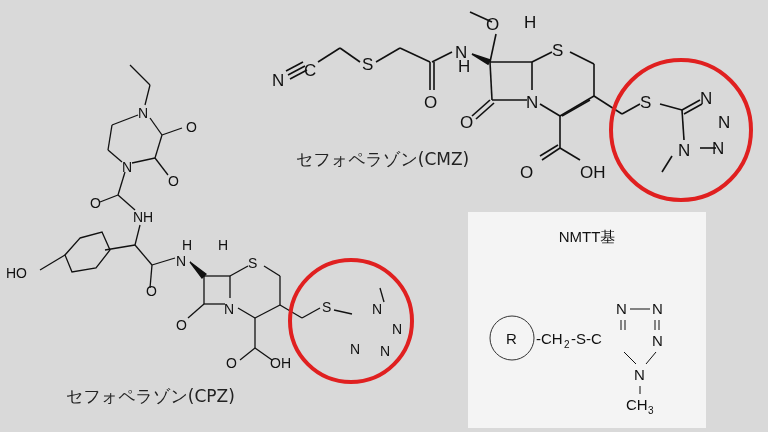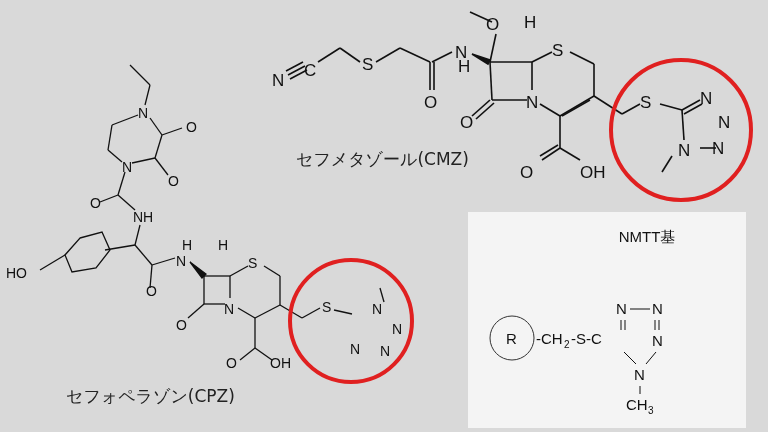--- a/index.html
+++ b/index.html
@@ -1,20 +1,20 @@
 <!DOCTYPE html>
 <html><head>
 <meta charset="utf-8">
 <style>
   html, body { margin: 0; padding: 0; }
   body { width: 768px; height: 432px; background: #d9d9d9; position: relative; overflow: hidden;
          font-family: "Liberation Sans", "DejaVu Sans", sans-serif; }
   svg.main { position: absolute; left: 0; top: 0; }
   .lbl { position: absolute; font-size: 17px; color: #222; white-space: nowrap; font-family: "DejaVu Sans", sans-serif; }
-  .box { position: absolute; left: 468px; top: 212px; width: 238px; height: 216px; background: #f4f4f4; padding-left: 40px; }
+  .box { position: absolute; left: 468px; top: 212px; width: 238px; height: 216px; background: #f4f4f4; }
   .box .t1 { position: absolute; top: 16px; width: 100%; text-align: center; font-size: 15px; color: #111; }
   .box .t2 { position: absolute; top: 38px; width: 100%; text-align: center; font-size: 14px; color: #111; }
   svg text { font-family: "Liberation Sans", sans-serif; fill: #111; }
 </style>
 </head>
 <body>
 
 <svg class="main" width="768" height="432" viewBox="0 0 768 432">
   <g stroke="#111" stroke-width="1.6" fill="none">
 
@@ -137,21 +137,21 @@
       <text x="270" y="368">OH</text>
     <text x="322" y="312">S</text>
       <text x="372" y="314">N</text>
       <text x="392" y="334">N</text>
     <text x="380" y="356">N</text>
       <text x="350" y="354">N</text>
   </g>
   <circle cx="351" cy="321" r="61" stroke="#e02020" stroke-width="4" fill="none"></circle>
 </svg>
 
-<div class="lbl" style="left:296px;top:148px;">セフメタゾール(CMZ)</div>
+<div class="lbl" style="left:296px;top:148px;">セフォペラゾン(CMZ)</div>
 <div class="lbl" style="left:66px;top:385px;">セフォペラゾン(CPZ)</div>
 
 <div class="box">
   <div class="t1">NMTT基</div>
   <svg width="238" height="216" style="position:absolute;left:0;top:0">
     <circle cx="44" cy="126" r="22" stroke="#333" stroke-width="1" fill="none"></circle>
     <text x="38" y="132" font-size="15">R</text>
     <text x="68" y="132" font-size="15">-CH</text>
       <text x="96" y="136" font-size="10">2</text>
     <text x="103" y="132" font-size="15">-S-C</text>

